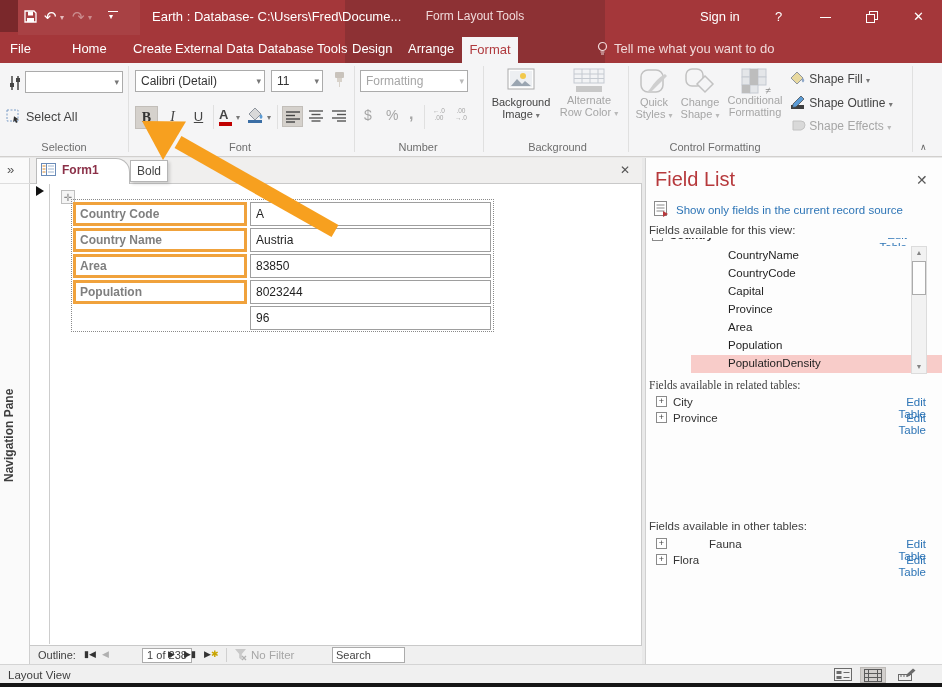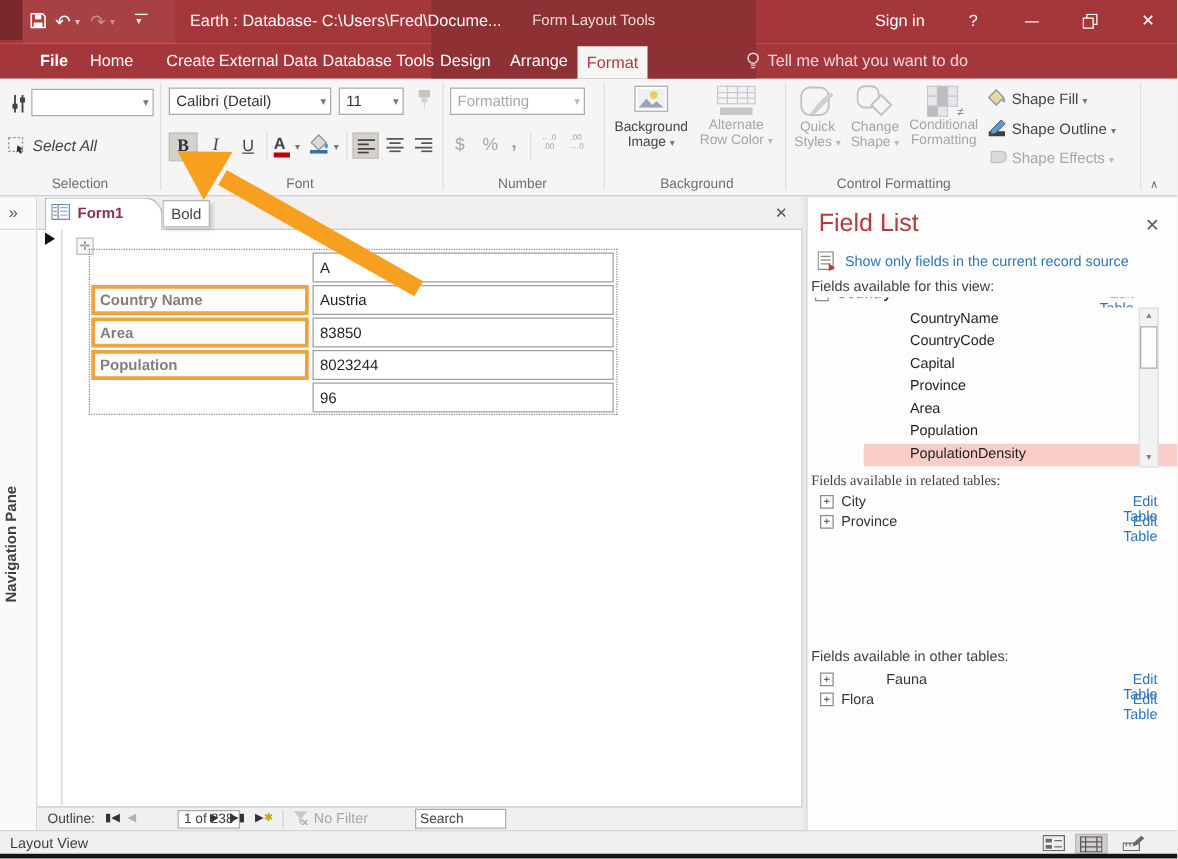--- a/index.html
+++ b/index.html
@@ -133,21 +133,21 @@
   <div class="abs" style="left:866px;top:11px;">
     <svg width="13" height="13">
         <rect x="3.5" y="0.5" width="8" height="8" fill="none" stroke="#fff"></rect>
         <rect x="0.5" y="3.5" width="8" height="8" fill="#A4373A" stroke="#fff"></rect>
       </svg>
   </div>
   <div class="abs winbtn" style="left:913px;top:9px;">✕</div>
 
   <div class="abs tabsrow"></div>
   <div class="abs ctx-block" style="top:35px;height:28px;"></div>
-  <span class="rtab" style="left:32px;font-weight:bold;">File</span>
+  <span class="rtab" style="left:10px;">File</span>
   <span class="rtab" style="left:72px;">Home</span>
   <span class="rtab" style="left:133px;">Create</span>
   <span class="rtab" style="left:175px;">External Data</span>
   <span class="rtab" style="left:258px;">Database Tools</span>
   <span class="rtab" style="left:352px;">Design</span>
   <span class="rtab" style="left:408px;text-align:center;">Arrange</span>
   <div class="abs rtab-sel">Format</div>
   <div class="abs" style="left:596px;top:41px;">
     <svg width="13" height="15">
         <circle cx="6.5" cy="5.5" r="4" fill="none" stroke="#F0D9D9" stroke-width="1.2"></circle>
@@ -176,21 +176,21 @@
     </div>
     <div class="combo" style="left:25px;top:8px;width:98px;">
         <span class="dd">▾</span>
       </div>
     <div class="abs" style="left:6px;top:46px;">
       <svg width="16" height="16">
           <rect x="1" y="1" width="11" height="11" fill="none" stroke="#7A9CC6" stroke-dasharray="2,1.5"></rect>
           <path d="M8 7 l6 4 -3 0.5 1.5 3 -2 1 -1.5 -3 -2 2 z" fill="#2F2F2F" transform="scale(0.8) translate(2,2)"></path>
         </svg>
     </div>
-    <span class="abs" style="left:26px;top:47px;font-size:12.5px;color:#444;font-style:italic;">Select All</span>
+    <span class="abs" style="left:26px;top:47px;font-size:12.5px;color:#444;">Select All</span>
     <div class="grouplabel" style="left:10px;width:108px;">Selection</div>
 
     <div class="combo" style="left:135px;top:7px;width:130px;"><span>Calibri (Detail)</span><span class="dd">▾</span></div>
     <div class="combo" style="left:271px;top:7px;width:52px;"><span>11</span><span class="dd">▾</span></div>
     <div class="abs" style="left:331px;top:7px;">
       <svg width="18" height="20">
           <rect x="4" y="2" width="9" height="6" rx="1" fill="#C9C3BC"></rect>
           <path d="M6 8 h5 v4 h-2 v5 h-1 v-5 h-2 z" fill="#D8D2CA"></path>
         </svg>
     </div>
@@ -379,20 +379,21 @@
   </div>
   <div class="abs formtab-label">Form1</div>
   <div class="abs docclose">✕</div>
   <div class="abs tooltip">Bold</div>
 
   <div class="abs recsel"></div>
   <div class="abs formline"></div>
   <div class="abs movehandle">✛</div>
   <div class="abs dotted"></div>
 
+  <div class="flabel" style="top:202px;">Country Code</div>
   <div class="fvalue" style="top:202px;">A</div>
   <div class="flabel" style="top:228px;">Country Name</div>
   <div class="fvalue" style="top:228px;">Austria</div>
   <div class="flabel" style="top:254px;">Area</div>
   <div class="fvalue" style="top:254px;">83850</div>
   <div class="flabel" style="top:280px;">Population</div>
   <div class="fvalue" style="top:280px;">8023244</div>
   <div class="fvalue" style="top:306px;">96</div>
 
   <div class="abs recbar">

